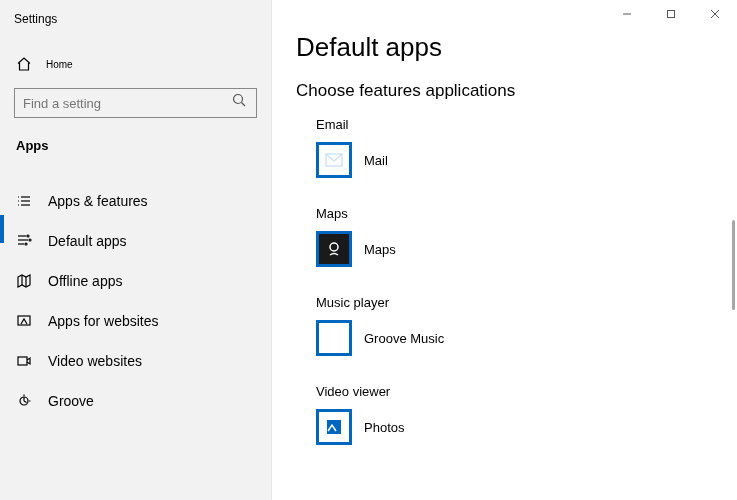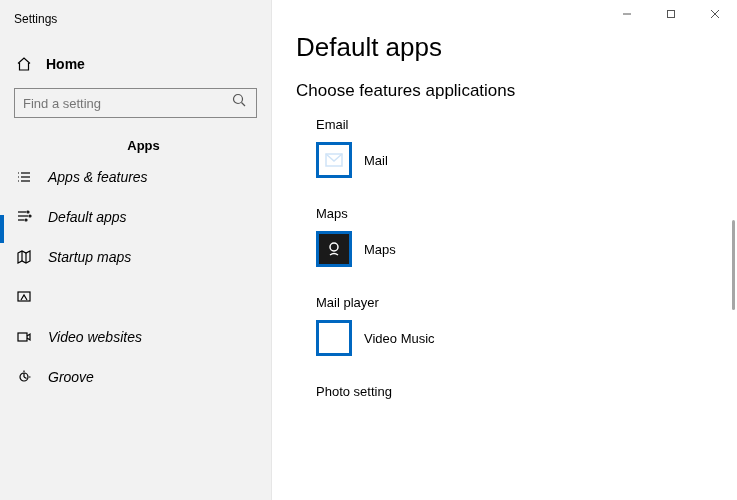--- a/index.html
+++ b/index.html
@@ -27,21 +27,21 @@
       color: #000;
     }
     .home-row {
       display: flex;
       align-items: center;
       height: 36px;
       padding-left: 16px;
       margin-top: 6px;
     }
     .home-row .icon-slot { width: 22px; display:flex; align-items:center; }
-    .home-row .home-label { margin-left: 8px; font-size: 14px; font-weight: bold; }
+    .home-row .home-label { margin-left: 8px; font-size: 10px; }
     .search-wrap { padding: 6px 14px 10px 14px; }
     .search-input {
       width: 100%;
       height: 30px;
       border: 1px solid #888;
       background: #f2f2f2;
       padding: 0 30px 0 8px;
       font-size: 13px;
       color: #6d28d9;
       font-family: inherit;
@@ -52,32 +52,30 @@
       left: calc(100% - 25px);
       width: 16px;
       height: 16px;
       color: #555;
     }
     .section-header {
       font-weight: 600;
       font-size: 13px;
       padding: 4px 0 8px 16px;
       margin-top: -8px;
-      text-align: center;
     }
     .nav-list { margin-top: 8px; }
     .nav-item {
       display: flex;
-      align-items: flex-start;
+      align-items: flex-end;
       height: 40px;
       padding-left: 16px;
       font-size: 14px;
       position: relative;
       cursor: default;
-      font-style: italic;
     }
     .nav-item .icon-slot { width: 22px; display:flex; align-items:center; justify-content:flex-start; }
     .nav-item .nav-label { margin-left: 10px; }
     .nav-item.selected::before {
       content: "";
       position: absolute;
       left: 0; top: 6px; bottom: 6px;
       width: 4px;
       background: #0067c0;
     }
@@ -202,30 +200,31 @@
     </div>
 
     <div class="nav-item">
       <span class="icon-slot">
         <svg width="16" height="16" viewBox="0 0 16 16" fill="none" stroke="#000" stroke-width="1.2">
           <path d="M2 4 L6 2 L10 4 L14 2 V12 L10 14 L6 12 L2 14 Z"></path>
           <line x1="6" y1="2" x2="6" y2="12"></line>
           <line x1="10" y1="4" x2="10" y2="14"></line>
         </svg>
       </span>
-      <span class="nav-label">Startup maps</span>
+      <span class="nav-label">Offline apps</span>
     </div>
 
     <div class="nav-item">
       <span class="icon-slot">
         <svg width="16" height="16" viewBox="0 0 16 16" fill="none" stroke="#000" stroke-width="1.2">
           <rect x="2" y="3" width="12" height="9"></rect>
           <polyline points="5,11 8,6 11,11"></polyline>
         </svg>
       </span>
+      <span class="nav-label">Apps for websites</span>
     </div>
 
     <div class="nav-item">
       <span class="icon-slot">
         <svg width="16" height="16" viewBox="0 0 16 16" fill="none" stroke="#000" stroke-width="1.2">
           <rect x="2" y="4" width="9" height="8"></rect>
           <path d="M11 7 L14 5 V11 L11 9"></path>
         </svg>
       </span>
       <span class="nav-label">Video websites</span>
@@ -291,28 +290,37 @@
         <svg width="20" height="20" viewBox="0 0 20 20" fill="none" stroke="#fff" stroke-width="1.5">
           <circle cx="10" cy="8" r="4"></circle>
           <path d="M6 16 Q10 13 14 16"></path>
         </svg>
       </div>
       <span class="app-name">Maps</span>
     </div>
   </div>
 
   <div class="default-group">
-    <div class="default-group-label">Mail player</div>
+    <div class="default-group-label">Music player</div>
     <div class="default-row">
       <div class="app-icon-box">
         <svg width="22" height="22" viewBox="0 0 22 22" fill="none" stroke="#fff" stroke-width="0"></svg>
       </div>
-      <span class="app-name">Video Music</span>
+      <span class="app-name">Groove Music</span>
     </div>
   </div>
 
   <div class="default-group">
-    <div class="default-group-label">Photo setting</div>
+    <div class="default-group-label">Video viewer</div>
+    <div class="default-row">
+      <div class="app-icon-box">
+        <svg width="22" height="22" viewBox="0 0 22 22" fill="none">
+          <rect x="4" y="4" width="14" height="14" fill="#0067c0"></rect>
+          <polyline points="5,15 9,9 13,15" fill="none" stroke="#fff" stroke-width="1.5"></polyline>
+        </svg>
+      </div>
+      <span class="app-name">Photos</span>
+    </div>
   </div>
 
   <div class="scroll-indicator"></div>
 
 </div>
 
 </body></html>

